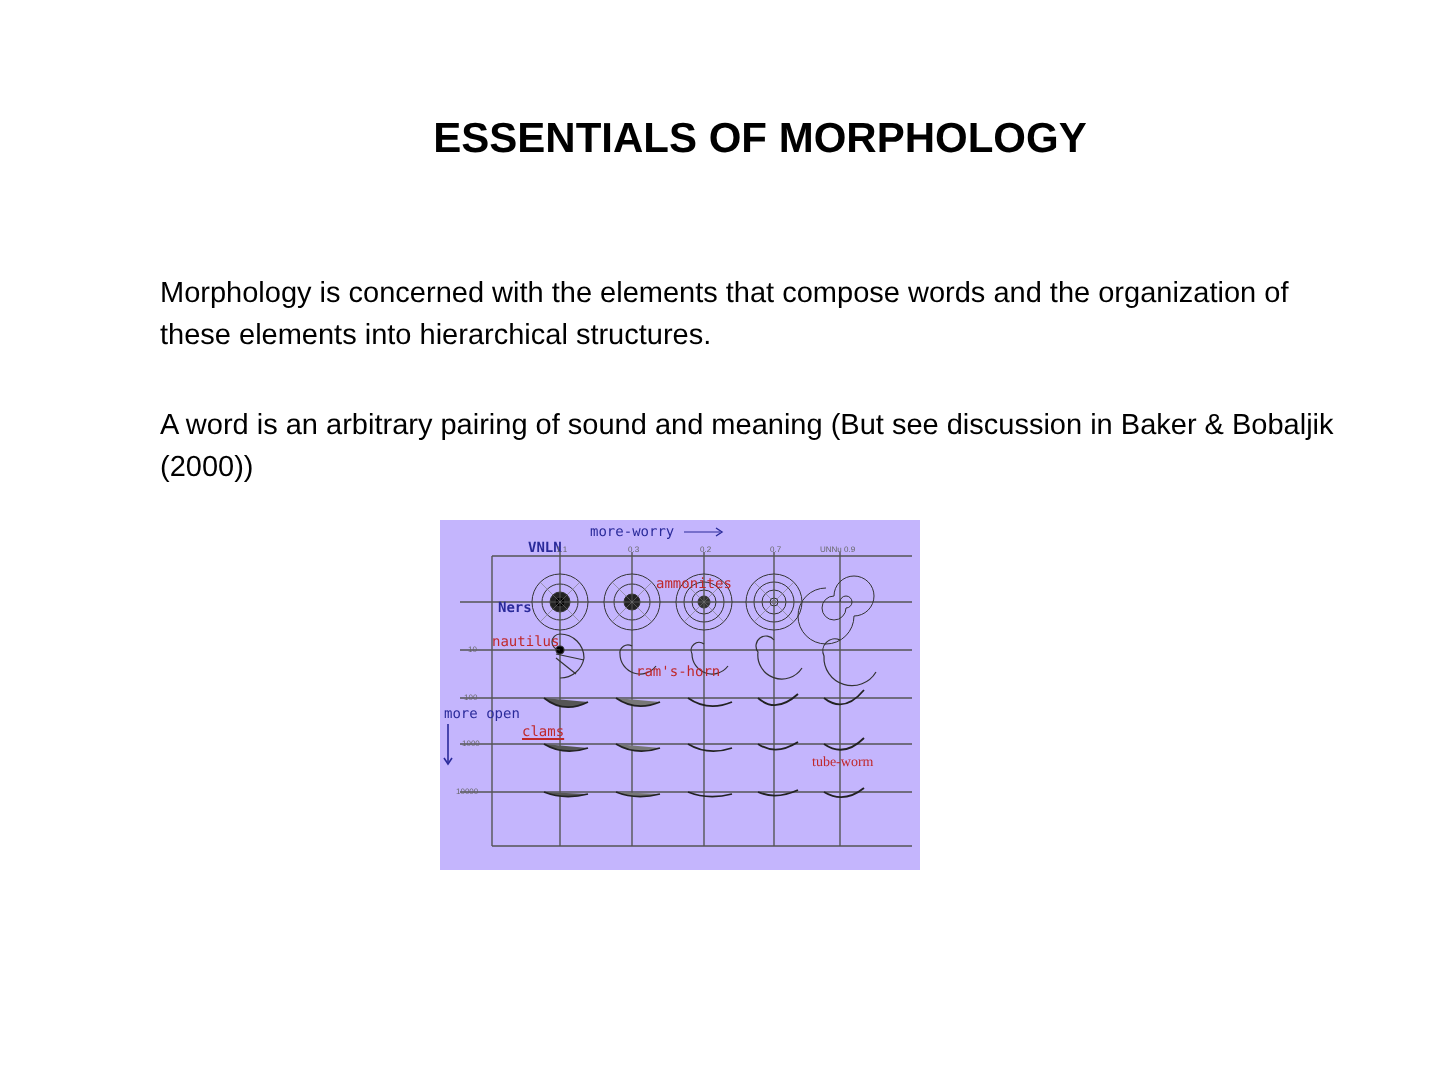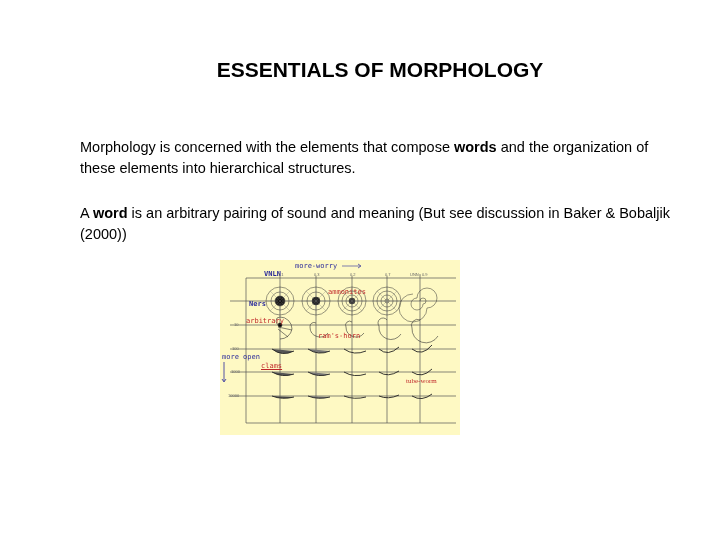--- a/index.html
+++ b/index.html
@@ -1,22 +1,22 @@
 <!DOCTYPE html>
 <html><head>
 <meta charset="utf-8">
 <style>
   html, body { margin:0; padding:0; }
   body { width:720px; height:540px; background:#ffffff; position:relative; overflow:hidden; font-family:"Liberation Sans", sans-serif; color:#000; }
   .title { position:absolute; left:0; width:760px; top:58px; text-align:center; font-weight:bold; font-size:21px; letter-spacing:0px; }
   .para { position:absolute; left:80px; width:600px; font-size:14.5px; line-height:21px; }
   .p1 { top:137px; }
   .p2 { top:203px; }
-  .para b { font-weight:bold; }
-  .figure { position:absolute; left:220px; top:260px; width:240px; height:175px; background:#fef9c3; }
+  .para b { font-weight:normal; }
+  .figure { position:absolute; left:220px; top:260px; width:240px; height:175px; background:#c4b5fd; }
   .figure svg { position:absolute; left:0; top:0; }
   .lbl { position:absolute; font-family:"DejaVu Sans Mono", monospace; font-size:7px; white-space:nowrap; line-height:8px; }
   .blue { color:#2a2a9a; }
   .red { color:#c0282a; }
   .tick { position:absolute; font-size:4px; color:#666; font-family:"Liberation Sans", sans-serif; }
 </style>
 </head>
 <body>
 
 <div class="title">ESSENTIALS OF MORPHOLOGY</div>
@@ -114,17 +114,17 @@
   <div class="tick" style="left:130px;top:12px;">0.2</div>
   <div class="tick" style="left:165px;top:12px;">0.7</div>
   <div class="tick" style="left:190px;top:12px;">UNNu 0.9</div>
 
   <div class="tick" style="left:14px;top:62px;">10</div>
   <div class="tick" style="left:12px;top:86px;">100</div>
   <div class="tick" style="left:11px;top:109px;">1000</div>
   <div class="tick" style="left:8px;top:133px;">10000</div>
 
   <div class="lbl red" style="left:108px;top:28px;">ammonites</div>
-  <div class="lbl red" style="left:26px;top:57px;">arbitrary</div>
+  <div class="lbl red" style="left:26px;top:57px;">nautilus</div>
   <div class="lbl red" style="left:98px;top:72px;">ram's-horn</div>
   <div class="lbl red" style="left:41px;top:102px;text-decoration:underline;">clams</div>
   <div class="lbl red" style="left:186px;top:117px;font-family:Liberation Serif, serif;">tube-worm</div>
 </div>
 
 </body></html>

